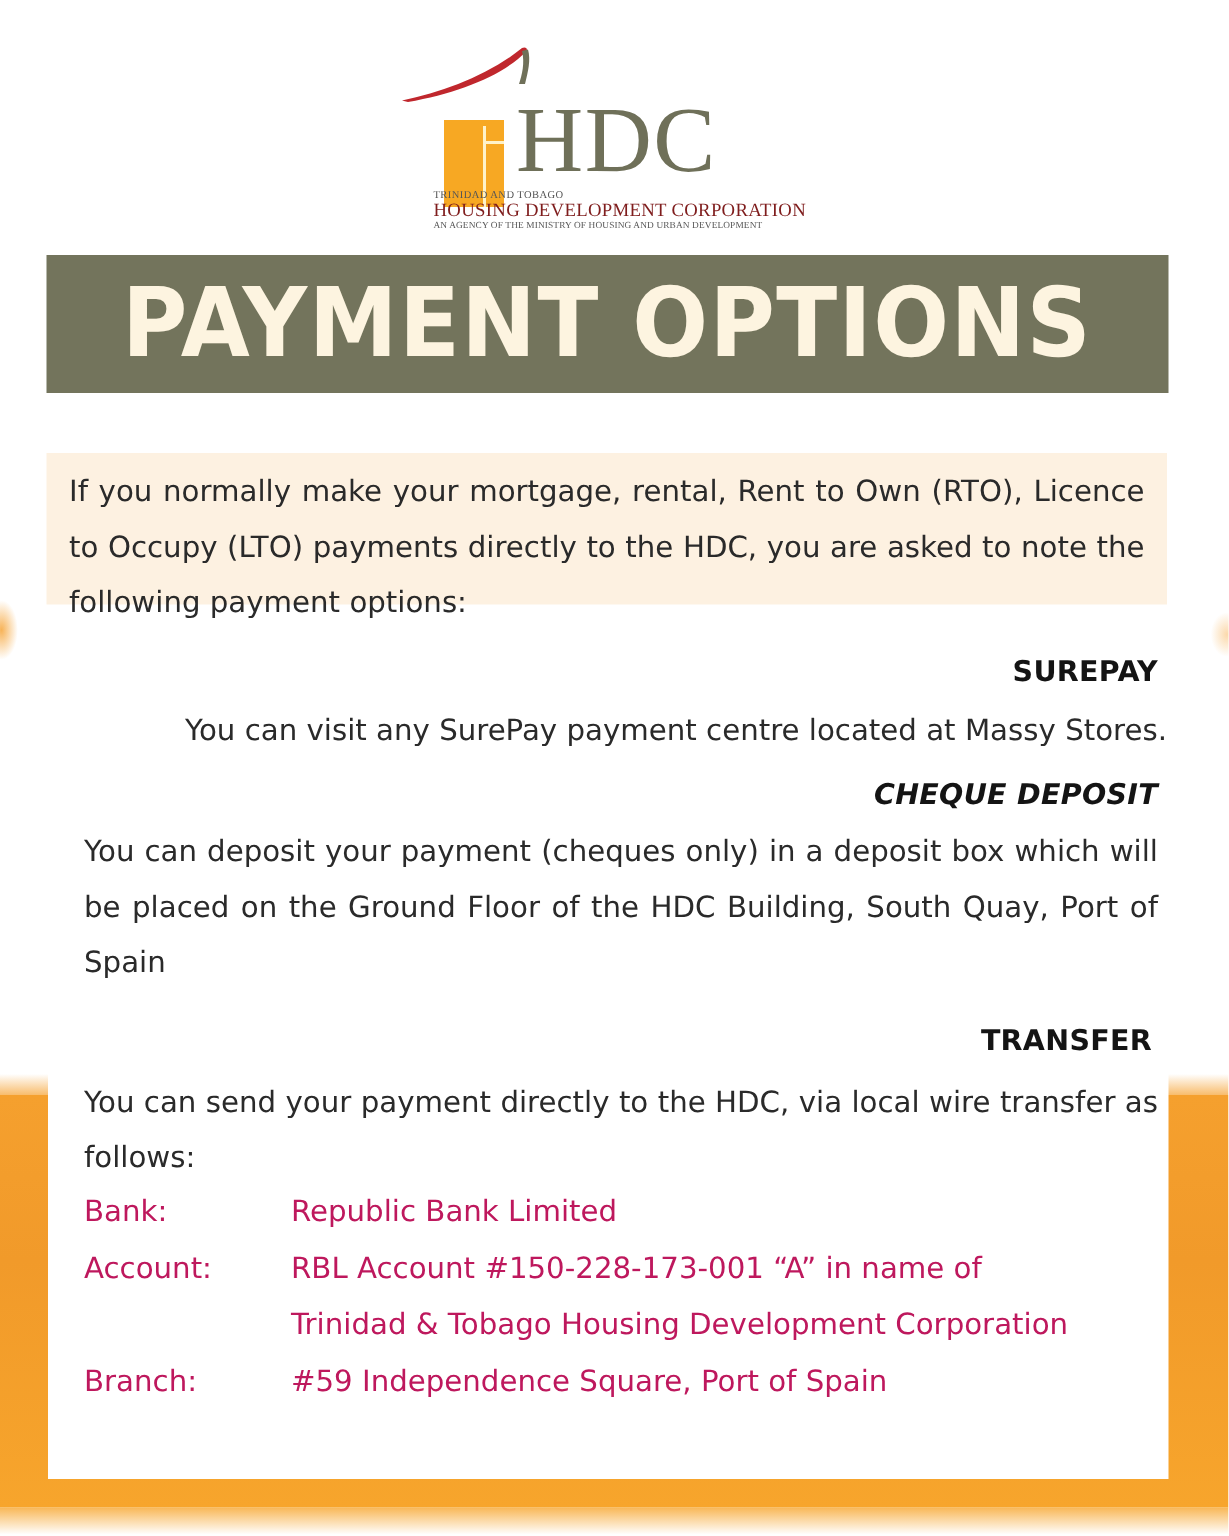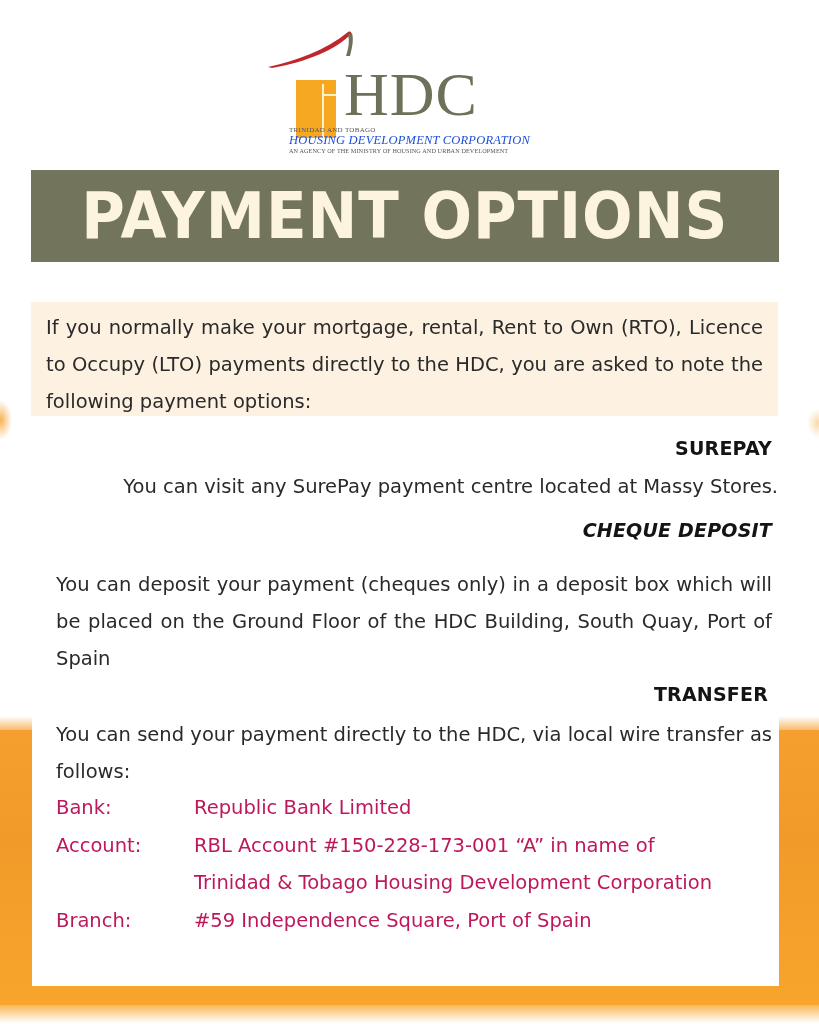--- a/index.html
+++ b/index.html
@@ -48,23 +48,22 @@
     position: absolute; left: 78px; top: 20px;
     font-family: Liberation Serif, serif; font-size: 62px; line-height: 92px;
     color: #6f7059; letter-spacing: 1px;
   }
   .logo-sub1 {
     position: absolute; left: 23px; top: 98px;
     font-family: "Liberation Serif", serif; font-size: 7px; color: #555; letter-spacing: 0.3px;
   }
   .logo-sub2 {
     position: absolute; left: 23px; top: 105px;
-    font-family: "Liberation Serif", serif; font-size: 12.5px; color: #1d4ed8; letter-spacing: 0.2px;
+    font-family: "Liberation Serif", serif; font-size: 12.5px; color: #7f1d1d; letter-spacing: 0.2px;
     white-space: nowrap;
-    font-style: italic;
   }
   .logo-sub3 {
     position: absolute; left: 23px; top: 119px;
     font-family: "Liberation Serif", serif; font-size: 6.2px; color: #555; white-space: nowrap; letter-spacing: 0.1px;
   }
 
   
   .title-banner {
     position: absolute; left: 31px; top: 170px; width: 748px; height: 92px;
     background: #73745c;
@@ -72,38 +71,38 @@
   }
   .title-text {
     font-family: "DejaVu Sans", sans-serif; font-weight: bold;
     font-size: 64px; color: #fdf4e0; letter-spacing: 1px;
     transform: scaleX(0.93);
     white-space: nowrap;
   }
 
   
   .intro-box {
-    position: absolute; left: 31px; top: 302px; width: 747px; height: 114px;
+    position: absolute; left: 31px; top: 302px; width: 747px; height: 101px;
     background: #fdf1e1;
     box-sizing: border-box; padding: 7px 15px 0 15px;
   }
   .para {
     font-family: "DejaVu Sans", sans-serif; font-size: 19.5px; color: #2a2a2a;
     line-height: 37px; text-align: justify; margin: 0;
   }
 
   .section { position: absolute; left: 56px; width: 716px; }
   .section-heading {
     font-family: "DejaVu Sans", sans-serif; font-weight: bold; font-size: 19px;
     color: #141414; margin: 0; line-height: 24px; letter-spacing: 0.2px; text-align: right;
   }
   .sec-surepay-h { top: 436px; }
   .sec-surepay-b { top: 468px; }
   .sec-cheque-h { top: 518px; font-style: italic; }
-  .sec-cheque-b { top: 566px; }
+  .sec-cheque-b { top: 549px; }
   .sec-transfer-h { top: 682px; left: 52px; }
   .sec-transfer-b { top: 716px; }
 
   .bank-table { position: absolute; left: 56px; top: 789px; width: 720px; }
   .bank-row { display: flex; font-family: "DejaVu Sans", sans-serif; font-size: 19.5px; color: #be185d; line-height: 37.5px; }
   .bank-label { width: 138px; flex-shrink: 0; }
   .bank-value { white-space: nowrap; }
 </style>
 </head>
 <body>

